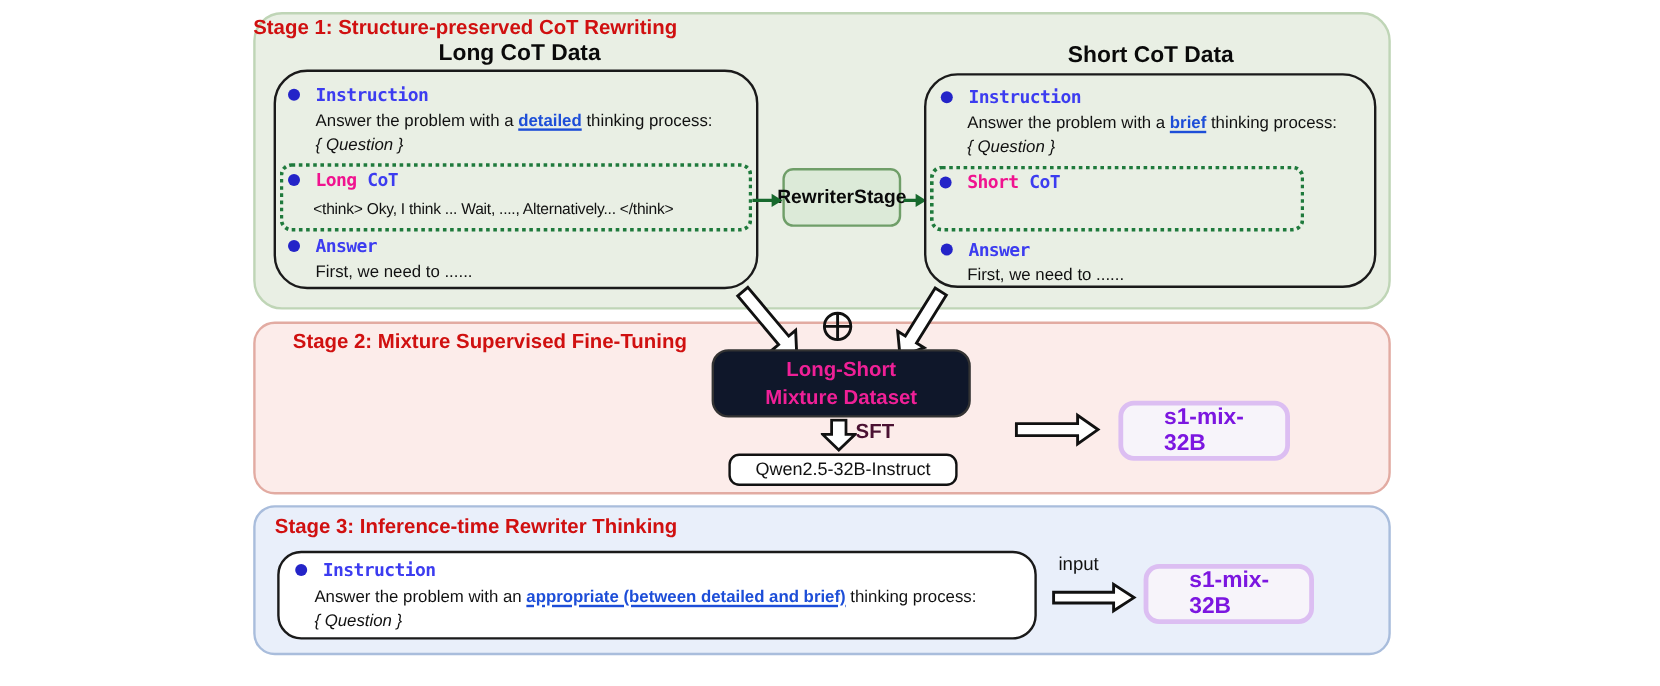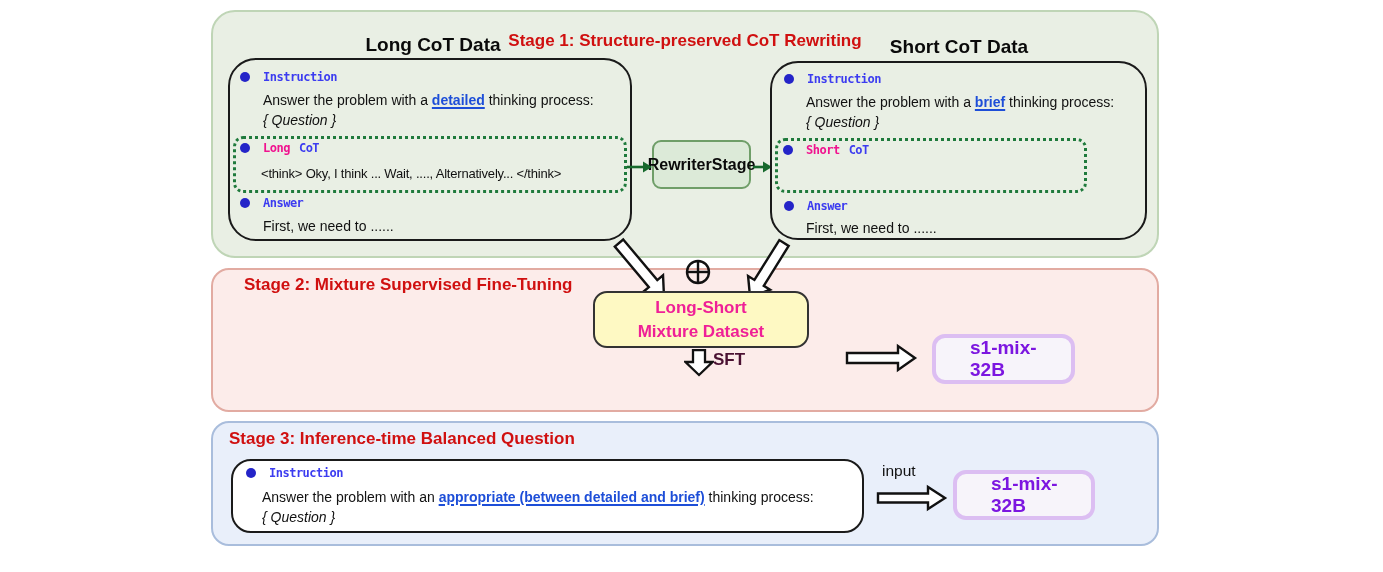--- a/index.html
+++ b/index.html
@@ -10,51 +10,51 @@
   .panel.s1{left:211px;top:10px;width:948px;height:248px;background:#e9efe4;border:2px solid #bfd5b6;border-radius:24px;}
   .panel.s2{left:211px;top:268px;width:948px;height:144px;background:#fcecea;border:2px solid #e2aba2;border-radius:18px;}
   .panel.s3{left:211px;top:421px;width:948px;height:125px;background:#e9effa;border:2px solid #a9bddc;border-radius:18px;}
   .stage-title{position:absolute;font-weight:bold;font-size:17px;color:#d01010;white-space:nowrap;}
   .box-heading{position:absolute;font-weight:bold;font-size:19px;color:#0a0a0a;text-align:center;white-space:nowrap;}
   .data-box{position:absolute;box-sizing:border-box;border:2.2px solid #1a1a1a;border-radius:28px;background:transparent;}
   .white-box{background:#ffffff;}
   .dotted-box{position:absolute;box-sizing:border-box;border:3px dotted #1f7a3c;border-radius:10px;}
   .bullet-row{position:absolute;display:flex;align-items:center;white-space:nowrap;}
   .dot{width:10px;height:10px;border-radius:50%;background:#2424c8;flex:0 0 auto;}
-  .mono-label{font-family:"DejaVu Sans Mono",monospace;font-weight:bold;font-size:12px;color:#3c3cf0;letter-spacing:-0.5px;margin-left:13px;}
+  .mono-label{font-family:"DejaVu Sans Mono",monospace;font-weight:bold;font-size:15px;color:#3c3cf0;letter-spacing:-0.5px;margin-left:13px;}
   .mono-label.magenta{color:#f0138f;margin-left:13px;}
   .mono-label.second{margin-left:9px;}
   .line{position:absolute;font-size:14px;color:#111;white-space:nowrap;line-height:17px;}
   .think{font-size:13px;letter-spacing:-0.2px;}
   .hl{color:#1d4ed8;font-weight:bold;text-decoration:underline;text-decoration-thickness:2px;text-underline-offset:2px;}
   .italic{font-style:italic;}
   .rewriter-box{position:absolute;left:652px;top:140px;width:99px;height:49px;box-sizing:border-box;
                 background:#dcead8;border:2.2px solid #6f9e68;border-radius:9px;
                 display:flex;flex-direction:row;align-items:center;justify-content:center;
                 font-weight:bold;font-size:16px;line-height:1.25;color:#0a0a0a;}
   .mixture-box{position:absolute;left:593px;top:291px;width:216px;height:57px;box-sizing:border-box;
-               background:#fef9c3;border:2.6px solid #333;border-radius:14px;
+               background:#0f172a;border:2.6px solid #333;border-radius:14px;
                display:flex;flex-direction:column;align-items:center;justify-content:center;
                font-weight:bold;font-size:17px;line-height:1.4;color:#ef2097;}
   .qwen-box{position:absolute;left:607px;top:378px;width:191px;height:27px;box-sizing:border-box;
             background:#fff;border:2.2px solid #111;border-radius:9px;
             display:flex;align-items:center;justify-content:center;font-size:15px;color:#111;}
   .s1mix-box{position:absolute;box-sizing:border-box;background:#f7f4fa;border:4.5px solid #dcbef2;border-radius:13px;
              display:flex;align-items:center;justify-content:center;font-weight:bold;font-size:19px;color:#7c16e0;padding-left:34px;}
   .input-label{position:absolute;left:882px;top:462px;width:60px;text-align:left;font-size:15.5px;color:#111;}
   .sft-label{position:absolute;left:713px;top:350px;font-weight:bold;font-size:17px;color:#4a1132;}
   svg{display:block;}
 </style>
 </head>
 <body>
 
 <div class="canvas">
 
   <div class="panel s1"></div>
-  <div class="stage-title" style="left:211px;top:31px;width:948px;text-align:center;">Stage 1: Structure-preserved CoT Rewriting</div>
+  <div class="stage-title" style="left:211px;top:13px;width:948px;text-align:left;">Stage 1: Structure-preserved CoT Rewriting</div>
 
   <div class="box-heading" style="left:233px;top:34px;width:400px;">Long CoT Data</div>
   <div class="box-heading" style="left:770px;top:36px;width:378px;">Short CoT Data</div>
 
   <div class="data-box" style="left:228px;top:58px;width:404px;height:183px;"></div>
 
   <div class="bullet-row" style="left:240px;top:70px;">
     <span class="dot"></span>
     <span class="mono-label">Instruction</span>
   </div>
@@ -128,31 +128,34 @@
   <div class="mixture-box">
     <span>Long-Short</span>
     <span>Mixture Dataset</span>
   </div>
 
   <svg class="abs" style="left:684px;top:349px;" width="30" height="28" viewBox="-15 0 30 28">
     <polygon points="-6,1 -6,13 -13.5,13 0,26 13.5,13 6,13 6,1" fill="#ffffff" stroke="#111" stroke-width="2.3"></polygon>
   </svg>
   <div class="sft-label">SFT</div>
 
+  <div class="qwen-box">
+    <span>Qwen2.5-32B-Instruct</span>
+  </div>
 
   <svg class="abs" style="left:845px;top:343px;" width="74" height="30" viewBox="0 -15 74 30">
     <polygon points="2,-5 53,-5 53,-12 70,0 53,12 53,5 2,5" fill="#ffffff" stroke="#111" stroke-width="2.4"></polygon>
   </svg>
 
   <div class="s1mix-box" style="left:932px;top:334px;width:143px;height:50px;">
     <span>s1-mix-32B</span>
   </div>
 
   <div class="panel s3"></div>
-  <div class="stage-title" style="left:229px;top:429px;">Stage 3: Inference-time Balanced Question</div>
+  <div class="stage-title" style="left:229px;top:429px;">Stage 3: Inference-time Rewriter Thinking</div>
 
   <div class="data-box white-box" style="left:231px;top:459px;width:633px;height:74px;border-width:2.6px;border-radius:20px;"></div>
   <div class="bullet-row" style="left:246px;top:466px;">
     <span class="dot"></span>
     <span class="mono-label">Instruction</span>
   </div>
   <div class="line" style="left:262px;top:489px;"><span>Answer the problem with an </span><span class="hl">appropriate (between detailed and brief)</span><span> thinking process:</span></div>
   <div class="line italic" style="left:262px;top:509px;">{ Question }</div>
 
   <div class="input-label">input</div>

